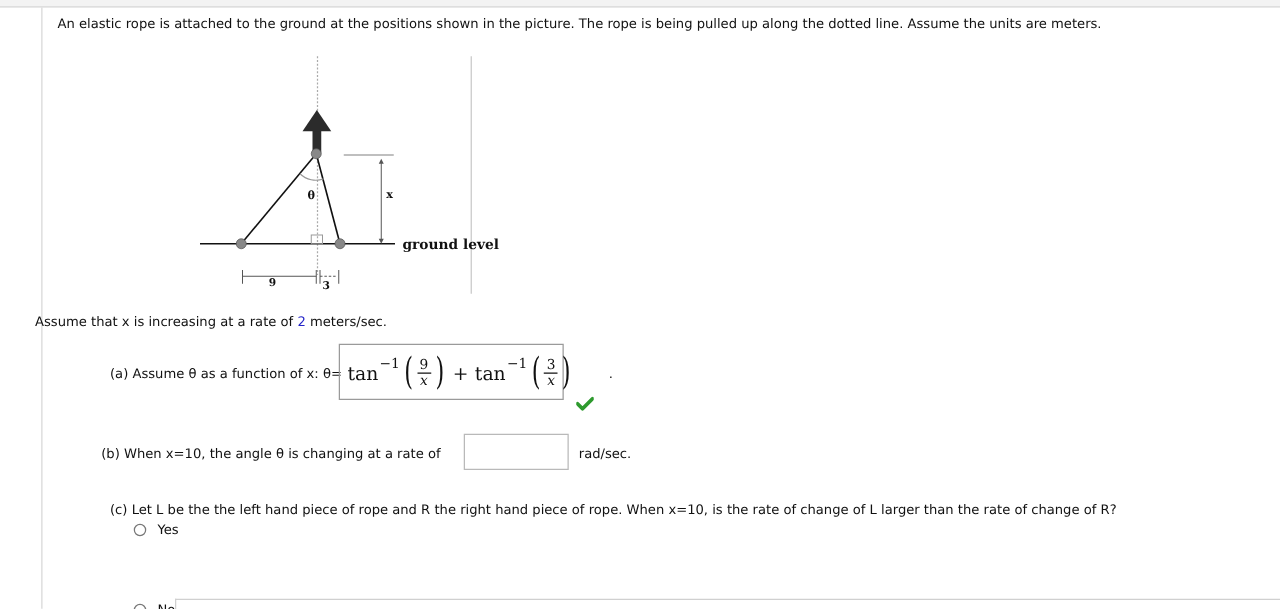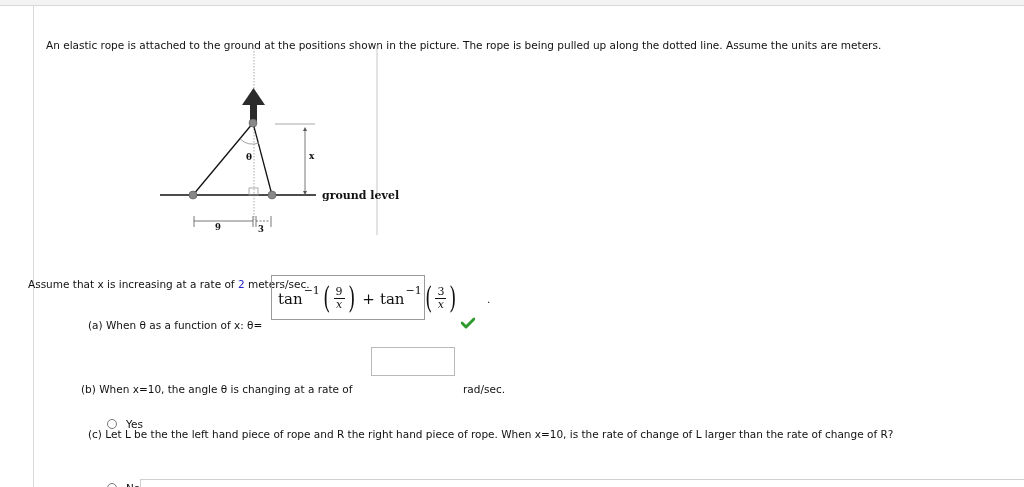--- a/index.html
+++ b/index.html
@@ -23,32 +23,31 @@
       position: absolute;
       left: 33px; top: 6px;
       width: 1px; height: 481px;
       background: #d8d8d8;
     }
     .q-text {
       position: absolute;
       font-size: 10.5px;
       white-space: nowrap;
       line-height: 14px;
-      margin-top: 26px;
     }
     .figure {
       position: absolute;
       left: 150px; top: 40px;
       width: 240px; height: 200px;
     }
     .blue { color: #2323c8; }
     .math-box {
       position: absolute;
       left: 271px; top: 275px;
-      width: 154px; height: 45px;
+      width: 180px; height: 45px;
       border: 1px solid #9a9a9a;
       box-sizing: border-box;
       font-family: "DejaVu Serif", serif;
       font-size: 15px;
     }
     .math-box .content {
       position: absolute;
       left: 6px; top: 0;
       height: 45px;
       display: flex;
@@ -170,21 +169,21 @@
   </svg>
   <span style="position:absolute; left:96px; top:112px; font-family:'DejaVu Serif',serif; font-size:9px; font-weight:bold;">θ</span>
   <span style="position:absolute; left:159px; top:111px; font-family:'DejaVu Serif',serif; font-size:9px; font-weight:bold;">x</span>
   <span style="position:absolute; left:172px; top:149px; font-family:'DejaVu Serif',serif; font-size:11px; font-weight:bold; white-space:nowrap;">ground level</span>
   <span style="position:absolute; left:65px; top:182px; font-family:'DejaVu Serif',serif; font-size:8.5px; font-weight:bold;">9</span>
   <span style="position:absolute; left:108px; top:184px; font-family:'DejaVu Serif',serif; font-size:8.5px; font-weight:bold;">3</span>
 </div>
 
 <div class="q-text" style="left:28px; top:251px;"><span>Assume that x is increasing at a rate of </span><span class="blue">2</span><span> meters/sec.</span></div>
 
-<div class="q-text" style="left:88px; top:292px;">(a) When θ as a function of x: θ=</div>
+<div class="q-text" style="left:88px; top:292px;">(a) Assume θ as a function of x: θ=</div>
 <div class="math-box">
   <div class="content">
     <span class="fn">tan</span>
       <span class="sup">−1</span>
       <span class="paren">(</span>
       <span class="frac">
         <span class="num">9</span>
         <span class="den">x</span>
       </span>
       <span class="paren">)</span>

